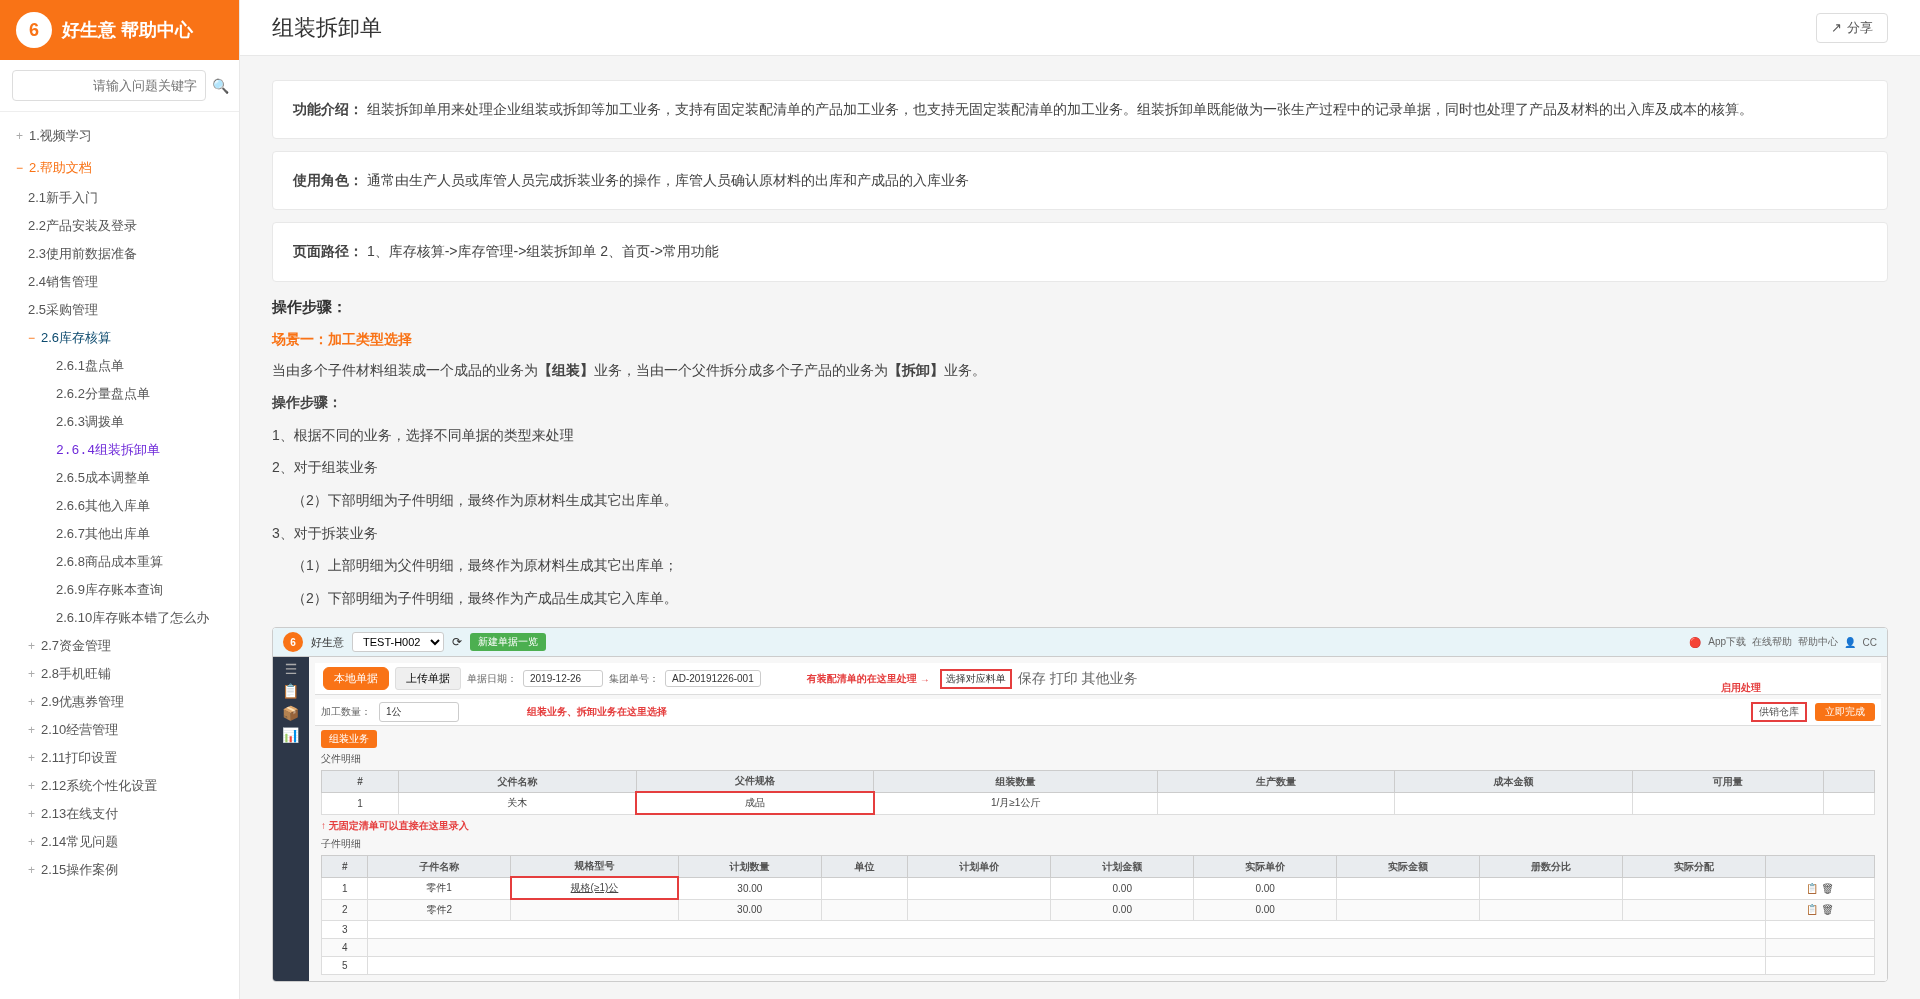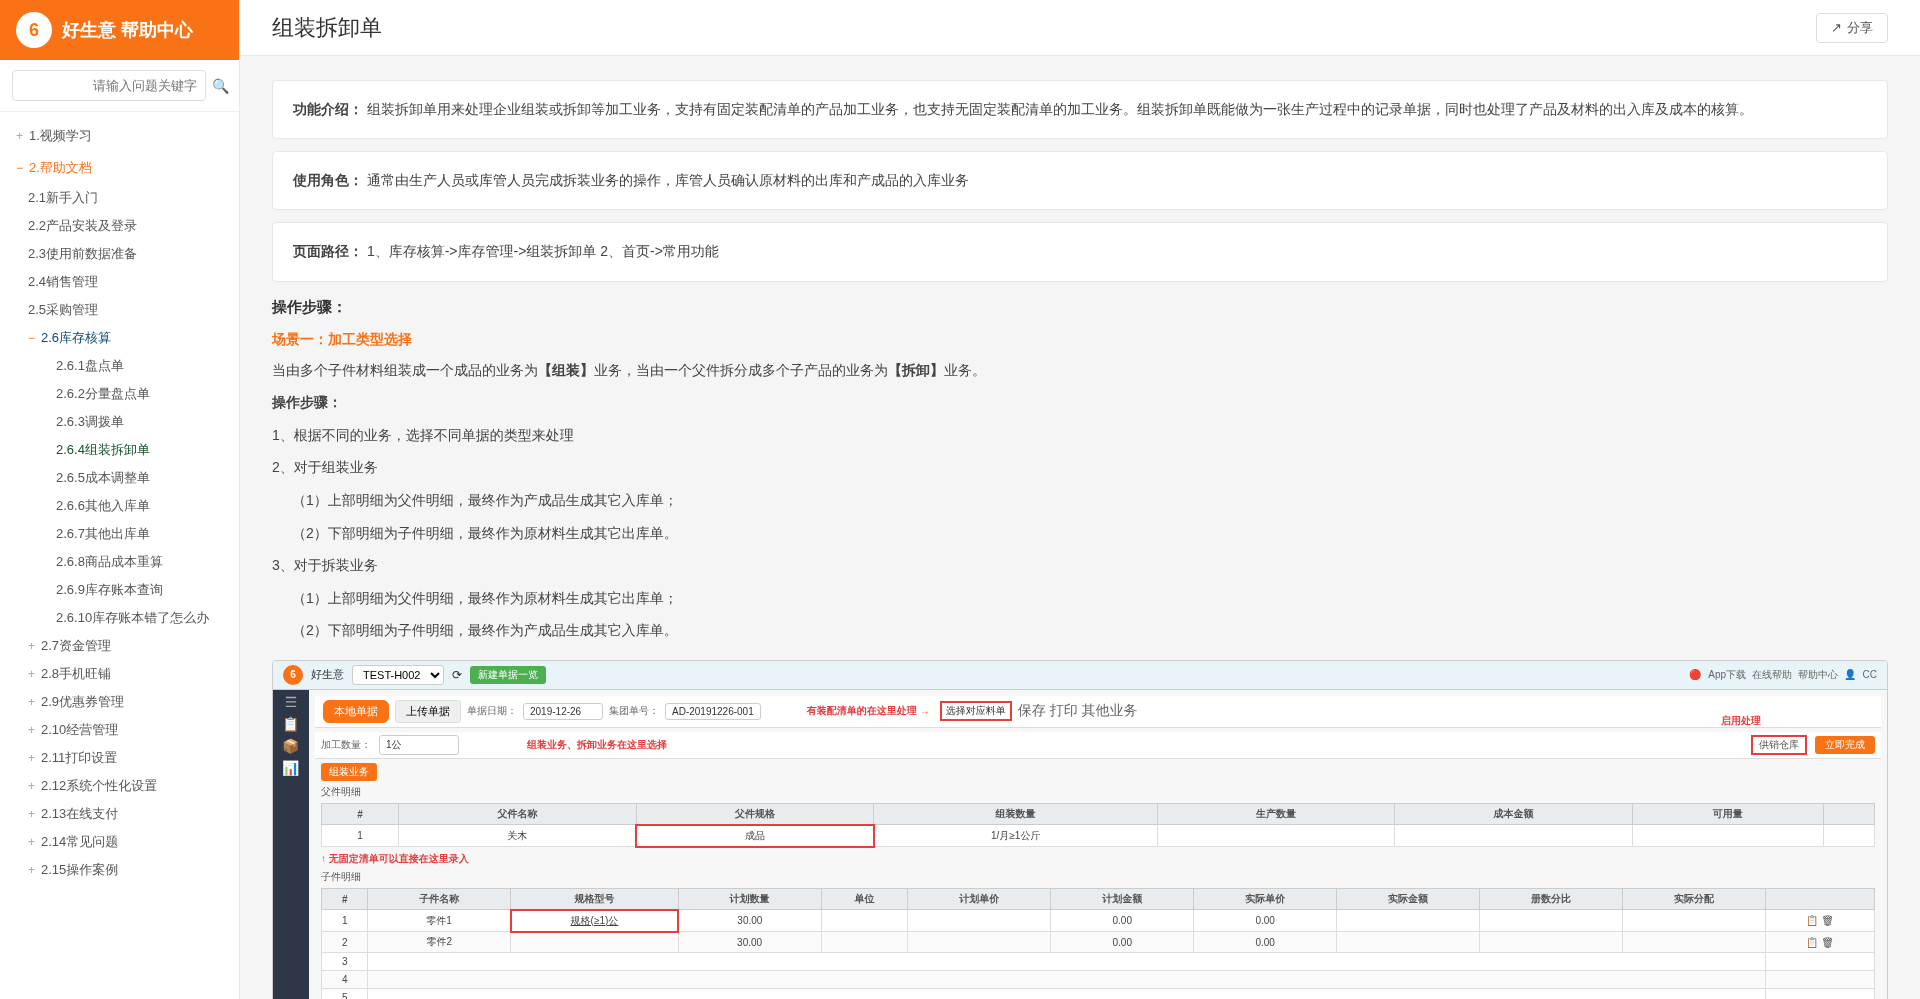--- a/index.html
+++ b/index.html
@@ -278,21 +278,21 @@
         <div class="nav-item">
           <span>2.6.1盘点单</span>
         </div>
         <div class="nav-item">
           <span>2.6.2分量盘点单</span>
         </div>
         <div class="nav-item">
           <span>2.6.3调拨单</span>
         </div>
         <div class="nav-item current">
-          <span style="color:#14532d;">2.6.4组装拆卸单</span>
+          <span style="color:#6d28d9;font-family:Liberation Mono, monospace;">2.6.4组装拆卸单</span>
         </div>
         <div class="nav-item">
           <span>2.6.5成本调整单</span>
         </div>
         <div class="nav-item">
           <span>2.6.6其他入库单</span>
         </div>
         <div class="nav-item">
           <span>2.6.7其他出库单</span>
         </div>
@@ -382,21 +382,20 @@
 
     <div class="sub-section-title">场景一：加工类型选择</div>
 
     <p class="body-text">
       当由多个子件材料组装成一个成品的业务为<strong>【组装】</strong>业务，当由一个父件拆分成多个子产品的业务为<strong>【拆卸】</strong>业务。
     </p>
 
     <p class="body-text"><strong>操作步骤：</strong></p>
     <p class="body-text">1、根据不同的业务，选择不同单据的类型来处理</p>
     <p class="body-text">2、对于组装业务</p>
-    <p class="body-text indent">（1）上部明细为父件明细，最终作为产成品生成其它入库单；</p>
     <p class="body-text indent">（2）下部明细为子件明细，最终作为原材料生成其它出库单。</p>
     <p class="body-text">3、对于拆装业务</p>
     <p class="body-text indent">（1）上部明细为父件明细，最终作为原材料生成其它出库单；</p>
     <p class="body-text indent">（2）下部明细为子件明细，最终作为产成品生成其它入库单。</p>
 
     <div class="screenshot-container">
       <div class="mock-ui">
 
         <div class="mock-topbar">
           <div class="mock-logo">6</div>

